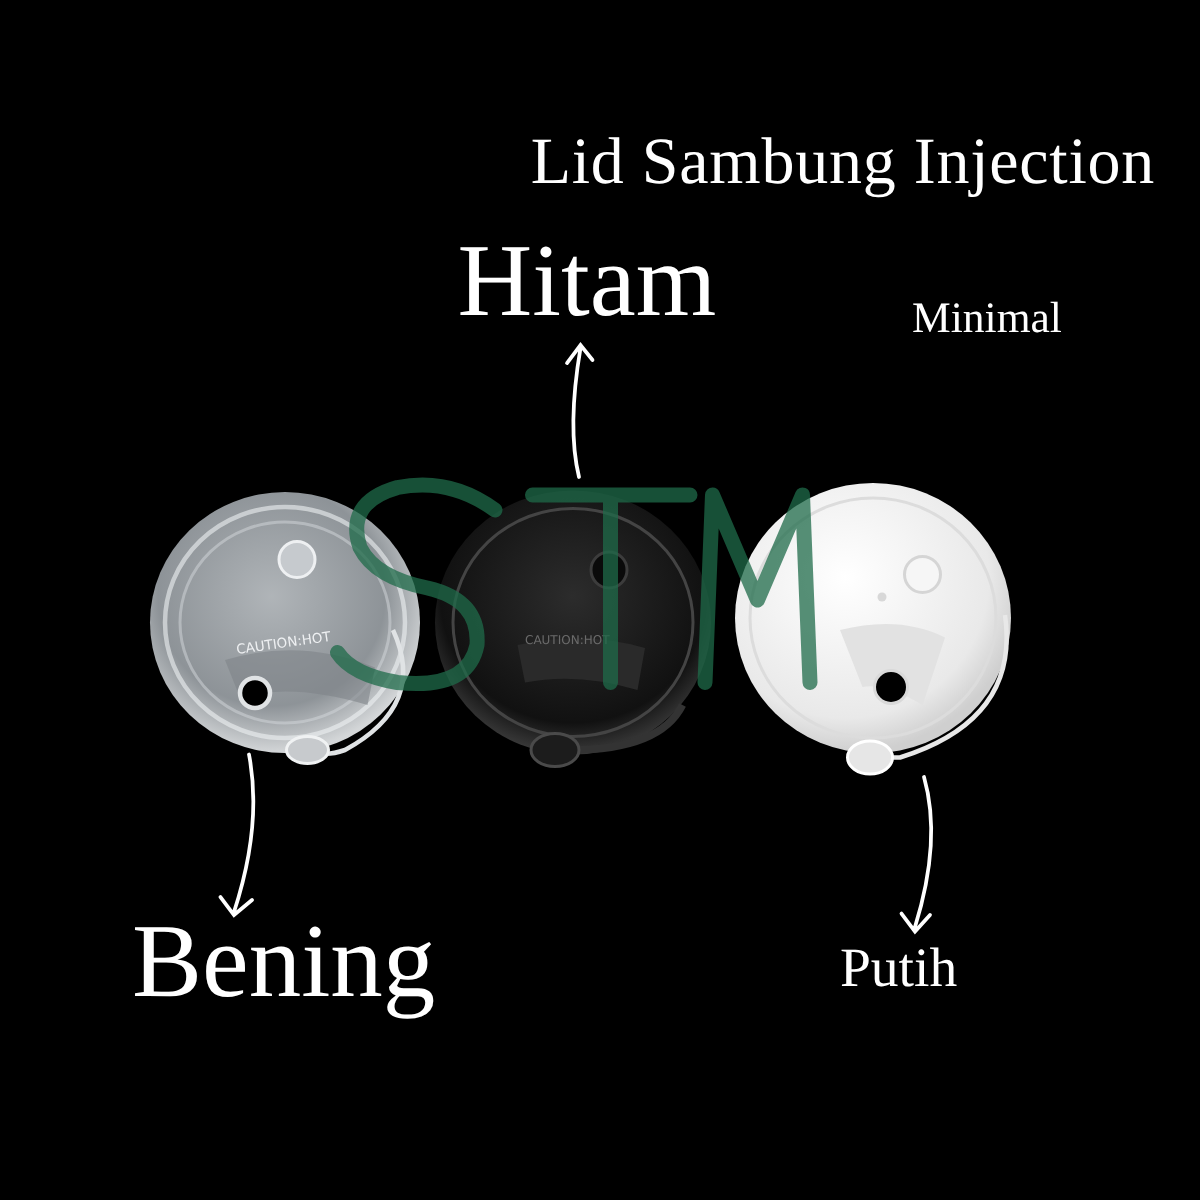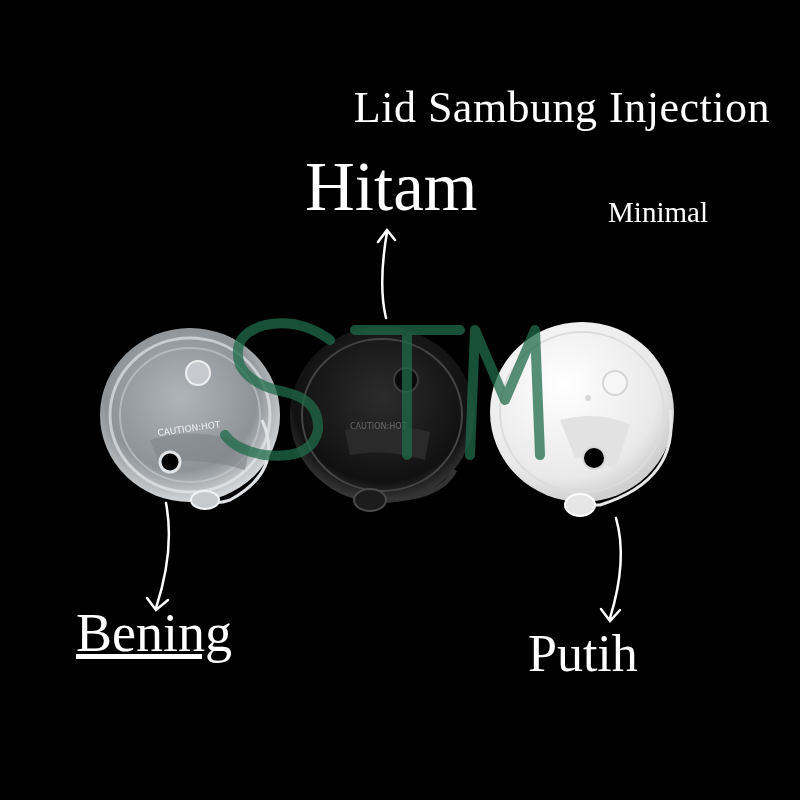--- a/index.html
+++ b/index.html
@@ -6,22 +6,22 @@
     body {
       width: 800px; height: 800px; background: #000;
       position: relative; overflow: hidden;
       font-family: "DejaVu Serif", "Liberation Serif", serif;
       color: #fff;
     }
     .txt { position: absolute; white-space: nowrap; color: #fff; font-family: "Liberation Serif", "DejaVu Serif", serif; }
     .title { left: 0; width: 770px; text-align: right; top: 82px; font-size: 44px; letter-spacing: 0.5px; }
     .hitam { left: 305px; top: 148px; font-size: 69px; }
     .minimal { left: 528px; top: 168px; width: 260px; text-align: center; font-size: 29px; line-height: 40px; margin-top: 24px; }
-    .bening { left: 76px; top: 602px; font-size: 54px; text-decoration: underline; }
-    .putih { left: 528px; top: 624px; font-size: 52px; }
+    .bening { left: 88px; top: 602px; font-size: 70px; }
+    .putih { left: 560px; top: 624px; font-size: 37px; }
     svg.layer { position: absolute; left: 0; top: 0; }
   </style>
 </head>
 <body>
 
 <svg class="layer" width="800" height="800" viewBox="0 0 800 800">
   <defs>
     <radialGradient id="clearG" cx="45%" cy="40%" r="60%">
       <stop offset="0%" stop-color="#bfc4c8"></stop>
       <stop offset="70%" stop-color="#9aa0a5"></stop>

